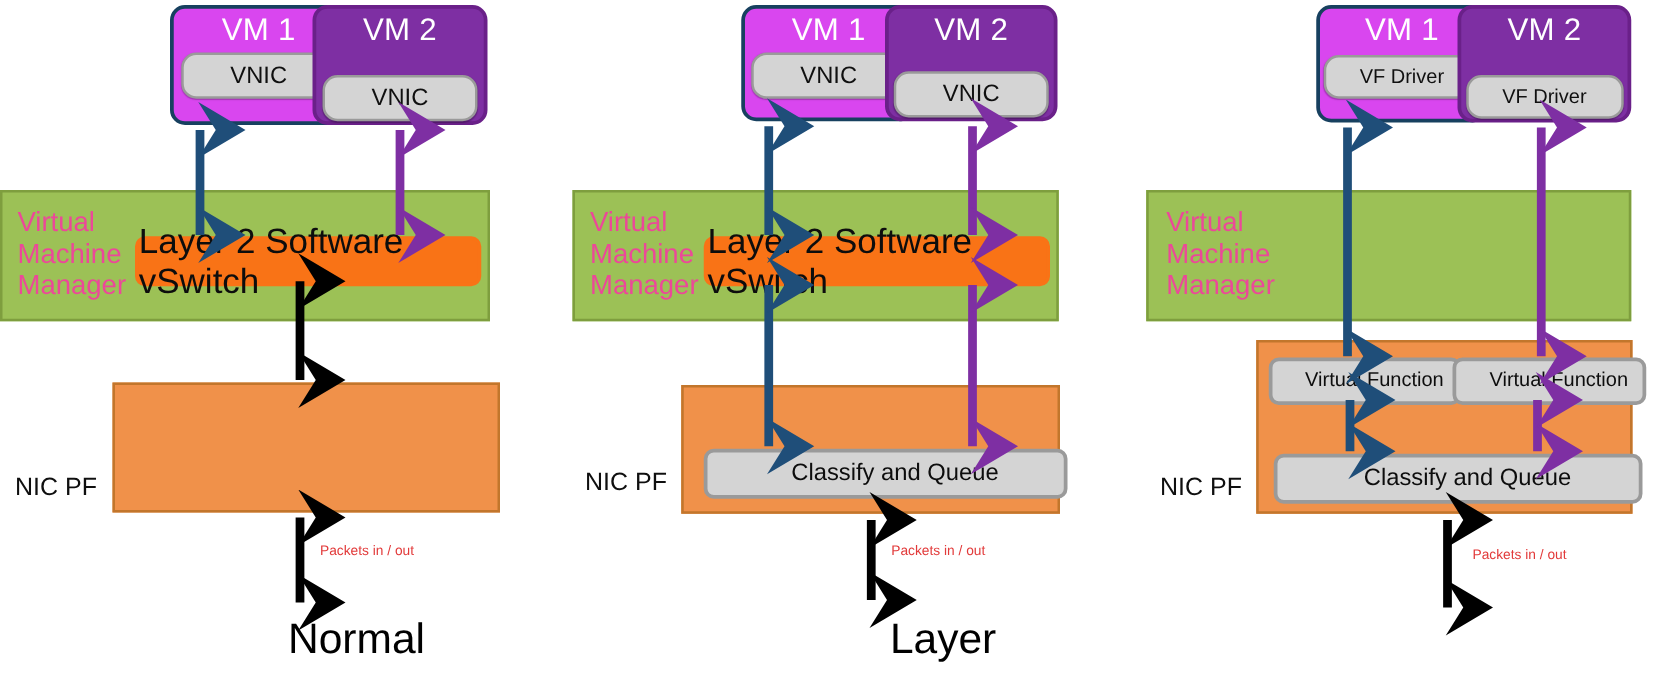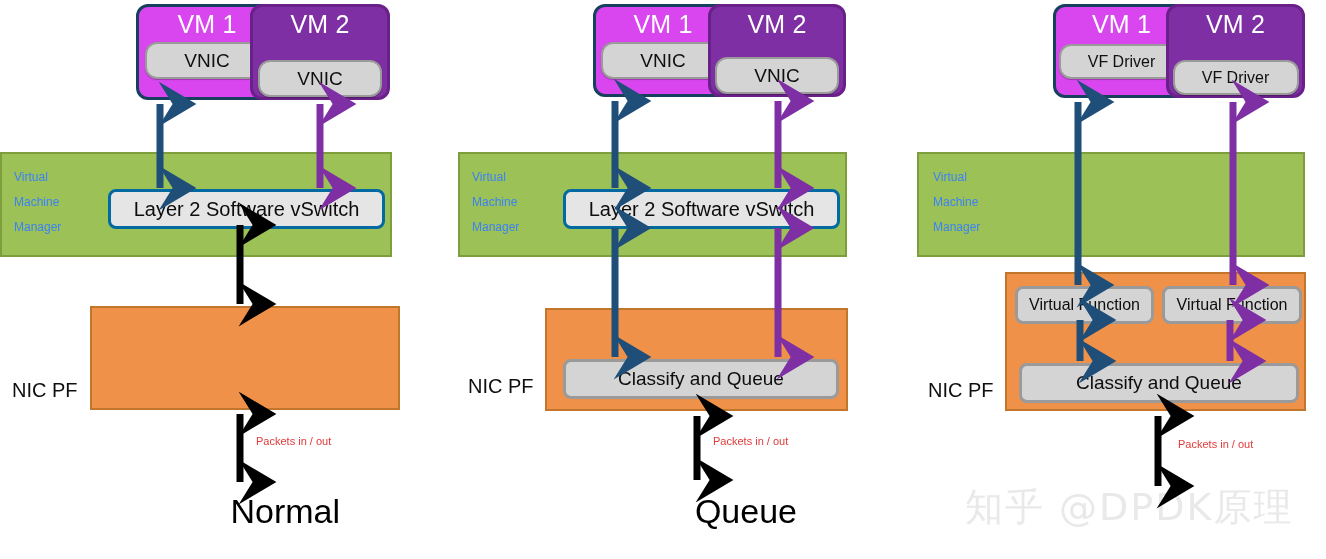--- a/index.html
+++ b/index.html
@@ -61,34 +61,34 @@
     margin-top: 5px;
   }
 
   
   .vmm-band {
     background: #9CC156;
     border: 2px solid #7E9E3E;
   }
   .vmm-label {
     position: absolute;
-    color: #3b82f6;
-    font-size: 12px;
+    color: #ec4899;
+    font-size: 22px;
     line-height: 25px;
     white-space: pre-line;
   }
   .vswitch {
     position: absolute;
-    background: #e5e5e5;
-    border: 3px solid #0369a1;
+    background: #f97316;
+    border: 3px solid #f97316;
     border-radius: 8px;
     display: flex;
     align-items: center;
     justify-content: center;
-    font-size: 20px;
+    font-size: 28px;
     color: #0d0d0d;
   }
 
   
   .nic-box {
     background: #F0914A;
     border: 2px solid #C2762C;
   }
   .nic-label {
     position: absolute;
@@ -98,20 +98,21 @@
   }
   .gray-chip {
     position: absolute;
     background: #D4D4D4;
     border: 3px solid #9A9A9A;
     border-radius: 8px;
     display: flex;
     align-items: center;
     justify-content: center;
     color: #0d0d0d;
+    padding-left: 15px;
   }
 
   
   .caption {
     position: absolute;
     color: #000000;
     font-size: 34px;
     text-align: right;
     white-space: nowrap;
   }
@@ -181,21 +182,21 @@
   <div class="vmm-label" style="left:472px; top:165px; width:100px;">Virtual
 Machine
 Manager</div>
   <div class="vswitch" style="left:563px; top:189px; width:271px; height:34px;">Layer 2 Software vSwitch</div>
 
   <div class="abs nic-box" style="left:545px; top:308px; width:303px; height:103px;"></div>
   <div class="nic-label" style="left:468px; top:375px;">NIC PF</div>
   <div class="gray-chip" style="left:563px; top:359px; width:270px; height:34px; font-size:19px;">Classify and Queue</div>
 
   <div class="packets-label" style="left:713px; top:435px;">Packets in / out</div>
-  <div class="caption" style="left:597px; top:492px; width:200px;">Queue</div>
+  <div class="caption" style="left:597px; top:492px; width:200px;">Layer</div>
 
   <div class="abs vm-box blue" style="left:1005px; top:4px; width:137px; height:94px;">
     <div class="vm-title">VM 1</div>
     <div class="inner-chip chip-vfdrv">VF Driver</div>
   </div>
 
   <div class="abs vm-box purple" style="left:1166px; top:4px; width:139px; height:94px;">
     <div class="vm-title">VM 2</div>
     <div class="inner-chip chip-vfdrv">VF Driver</div>
   </div>
@@ -207,21 +208,20 @@
 
   <div class="abs nic-box" style="left:1005px; top:272px; width:301px; height:139px;"></div>
   <div class="nic-label" style="left:928px; top:379px;">NIC PF</div>
 
   <div class="gray-chip" style="left:1015px; top:286px; width:133px; height:32px; font-size:16px;">Virtual Function</div>
   <div class="gray-chip" style="left:1162px; top:286px; width:134px; height:32px; font-size:16px;">Virtual Function</div>
   <div class="gray-chip" style="left:1019px; top:363px; width:274px; height:34px; font-size:19px;">Classify and Queue</div>
 
   <div class="packets-label" style="left:1178px; top:438px;">Packets in / out</div>
 
-  <div class="watermark" style="left:965px; top:482px;">知乎 @DPDK原理</div>
 
 
   <svg class="arrow-layer" viewBox="0 0 1326 559">
     <defs>
       <marker id="mk-blue-up" markerWidth="7" markerHeight="7" refX="3.2" refY="5.6" orient="auto" markerUnits="strokeWidth">
         <path d="M 3.2 0.4 L 6.4 5.8 L 3.2 3.8 L 0 5.8 Z" fill="#1F4E79"></path>
       </marker>
       <marker id="mk-blue-dn" markerWidth="7" markerHeight="7" refX="3.2" refY="5.6" orient="auto" markerUnits="strokeWidth">
         <path d="M 3.2 0.4 L 6.4 5.8 L 3.2 3.8 L 0 5.8 Z" fill="#1F4E79"></path>
       </marker>

